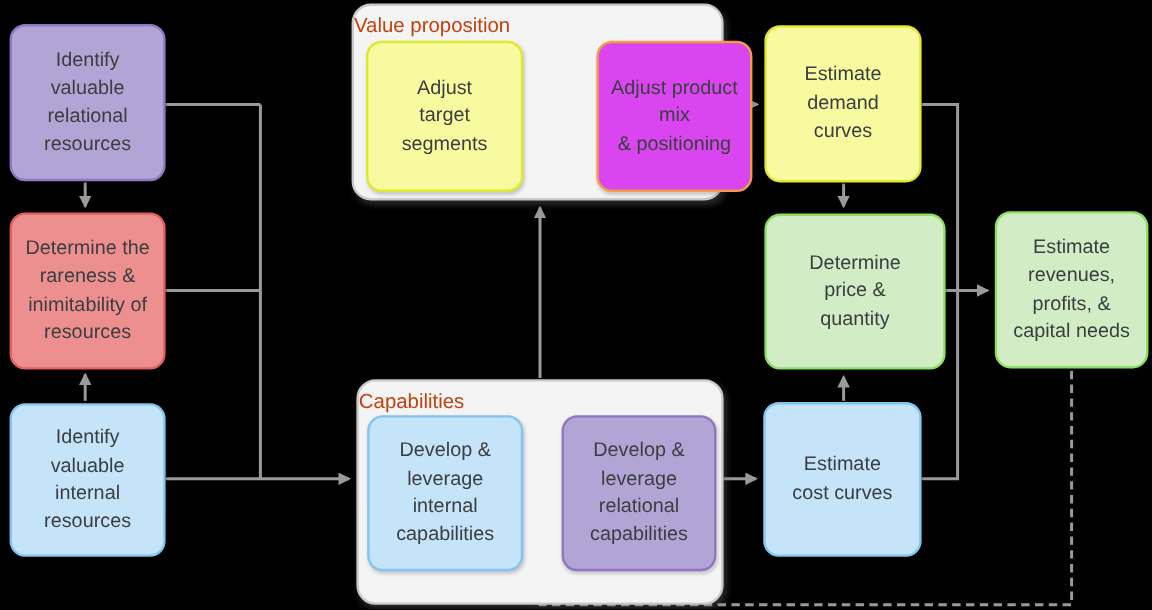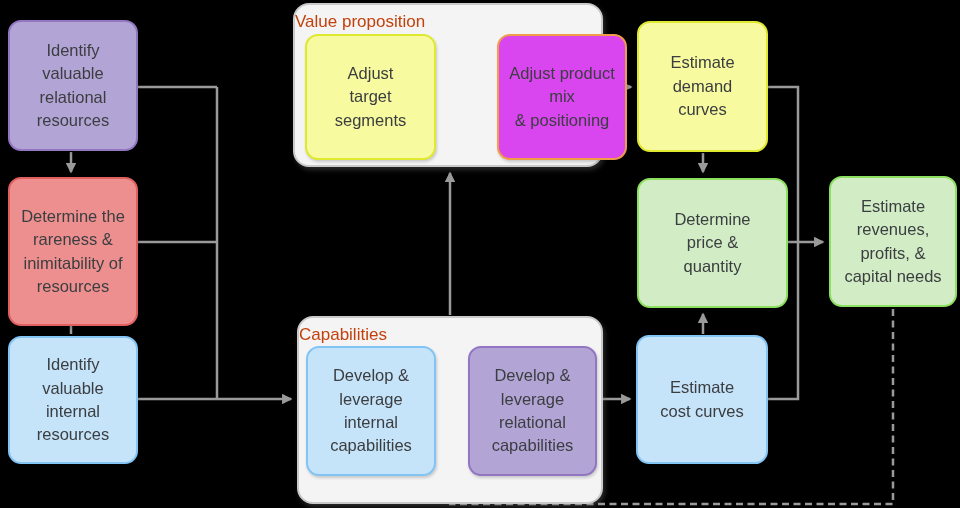--- a/index.html
+++ b/index.html
@@ -79,21 +79,21 @@
       <path d="M893,309 L893,504 L449,504" stroke-dasharray="7 4.5"></path>
       <path d="M447,504 L447,491" marker-end="url(#arr)"></path>
     </g>
   </svg>
 
   <div class="node" style="left: 8px; top: 20px; width: 130px; height: 131px; background: rgb(179, 164, 214); border-color: rgb(146, 118, 194);">Identify
 valuable
 relational
 resources</div>
 
-  <div class="node" style="left: 8px; top: 177px; width: 130px; height: 149px; background: rgb(238, 143, 143); border-color: rgb(224, 95, 95);">Determine the
+  <div class="node" style="left: 8px; top: 177px; width: 130px; height: 131px; background: rgb(238, 143, 143); border-color: rgb(224, 95, 95);">Determine the
 rareness &amp;
 inimitability of
 resources</div>
 
   <div class="node" style="left: 8px; top: 336px; width: 130px; height: 128px; background: rgb(197, 227, 249); border-color: rgb(130, 197, 245);">Identify
 valuable
 internal
 resources</div>
 
   <div class="group" style="left:293px;top:3px;width:310px;height:164px">

